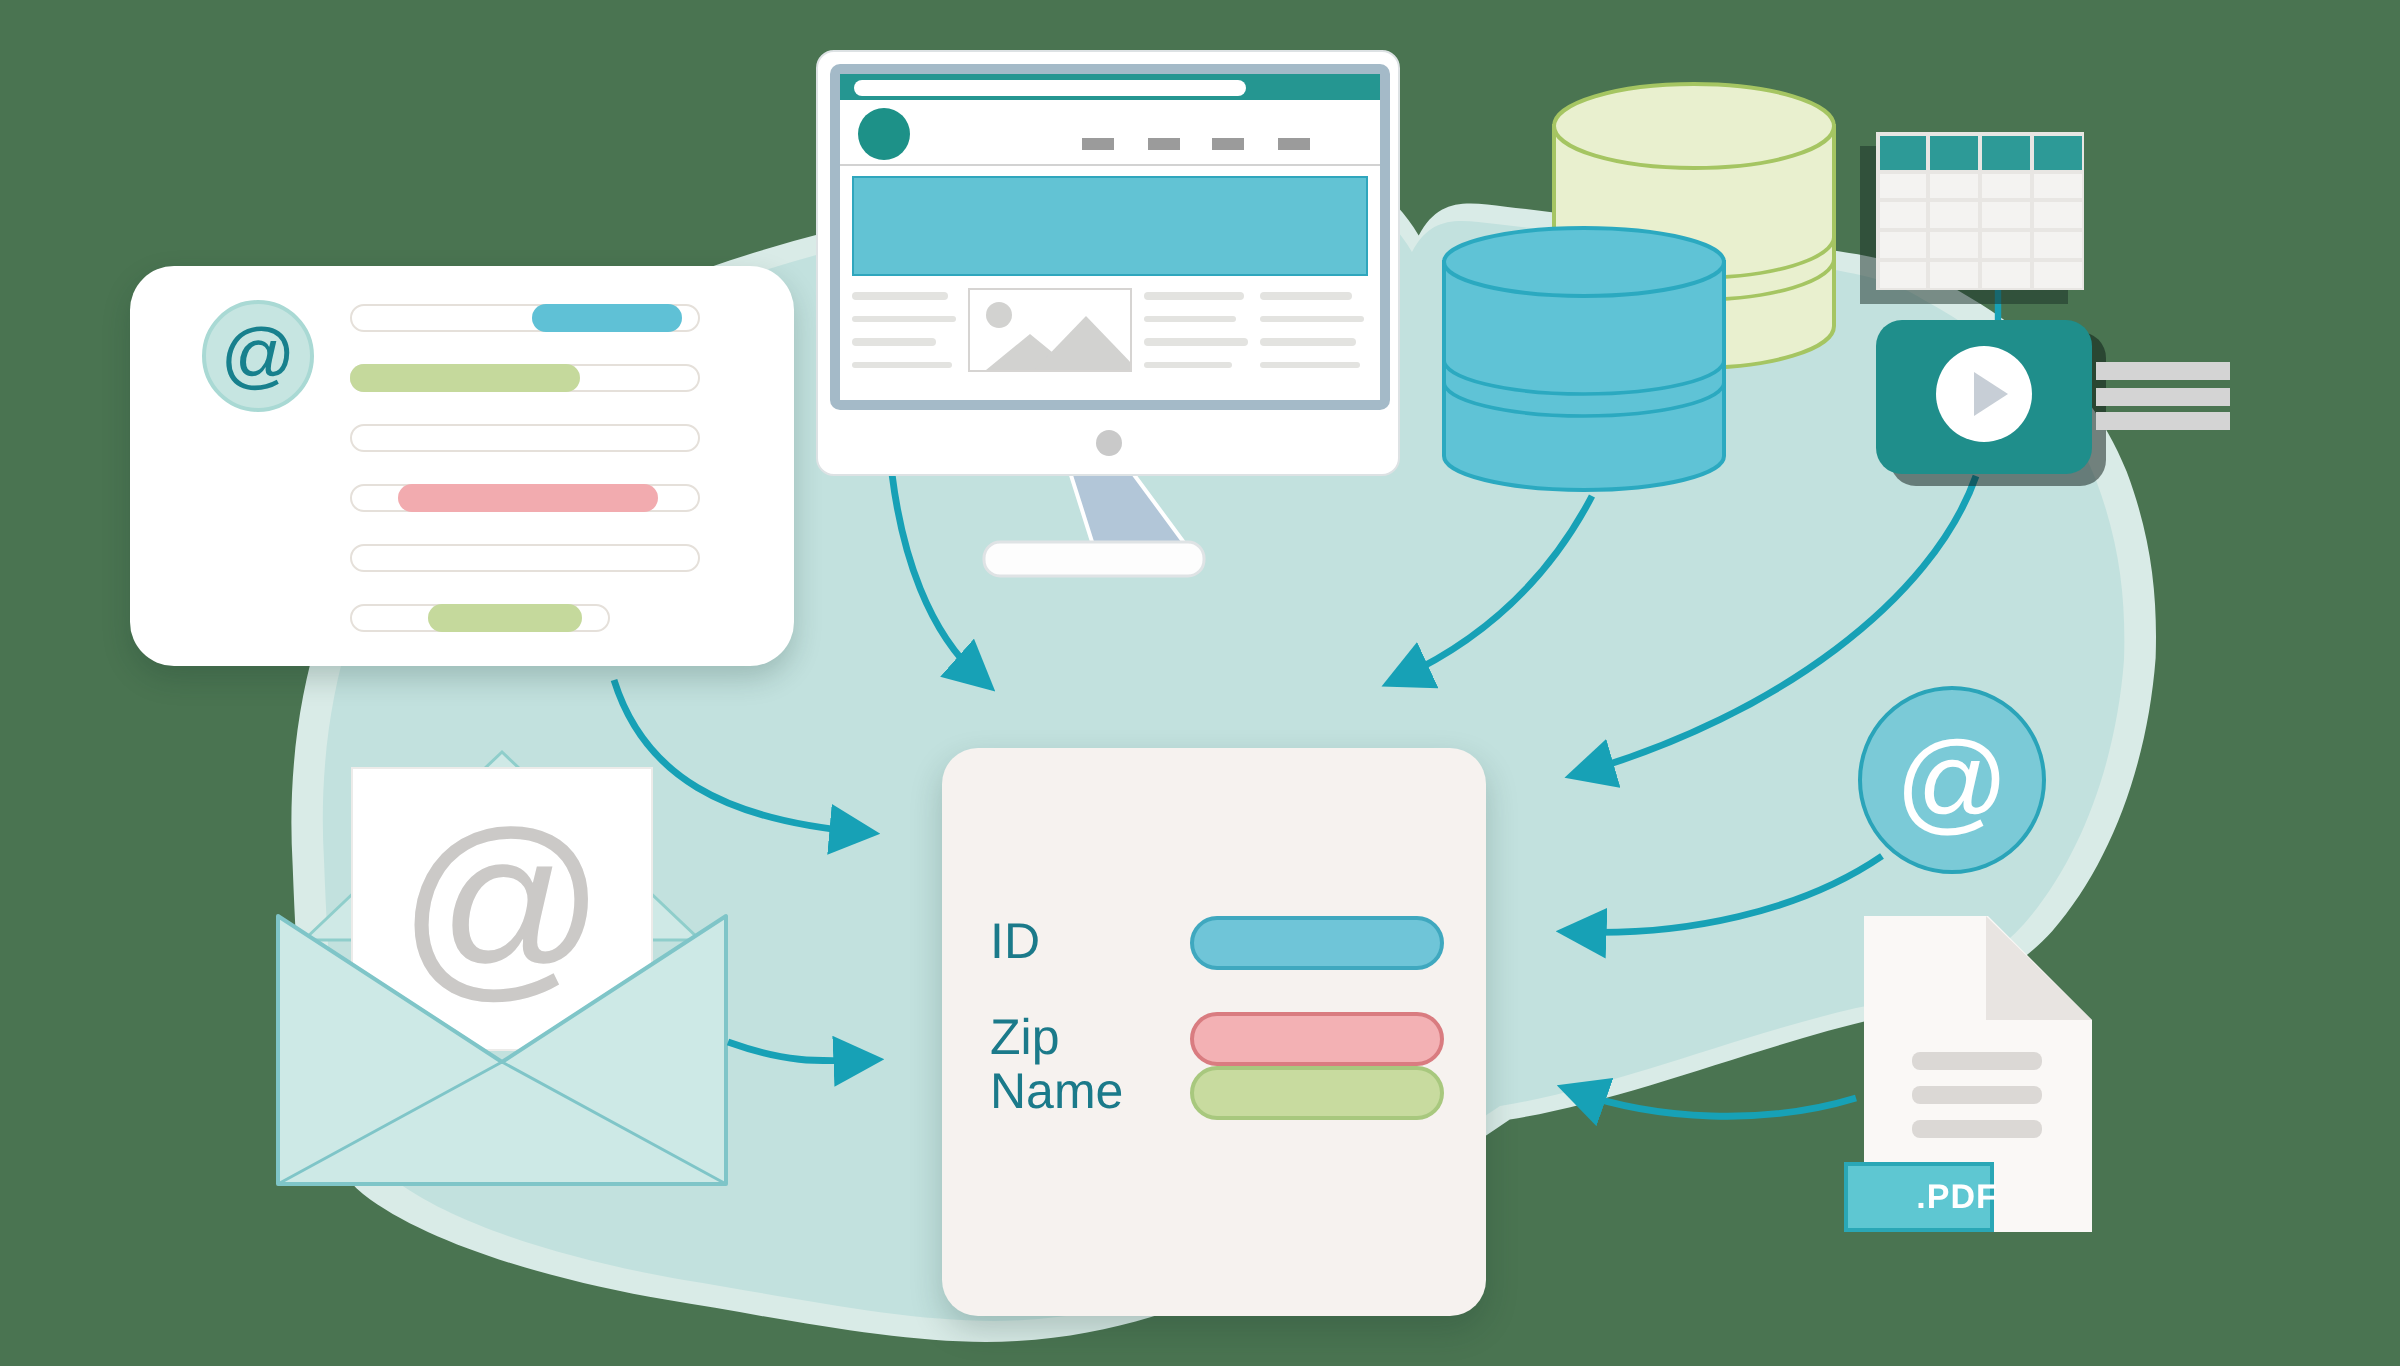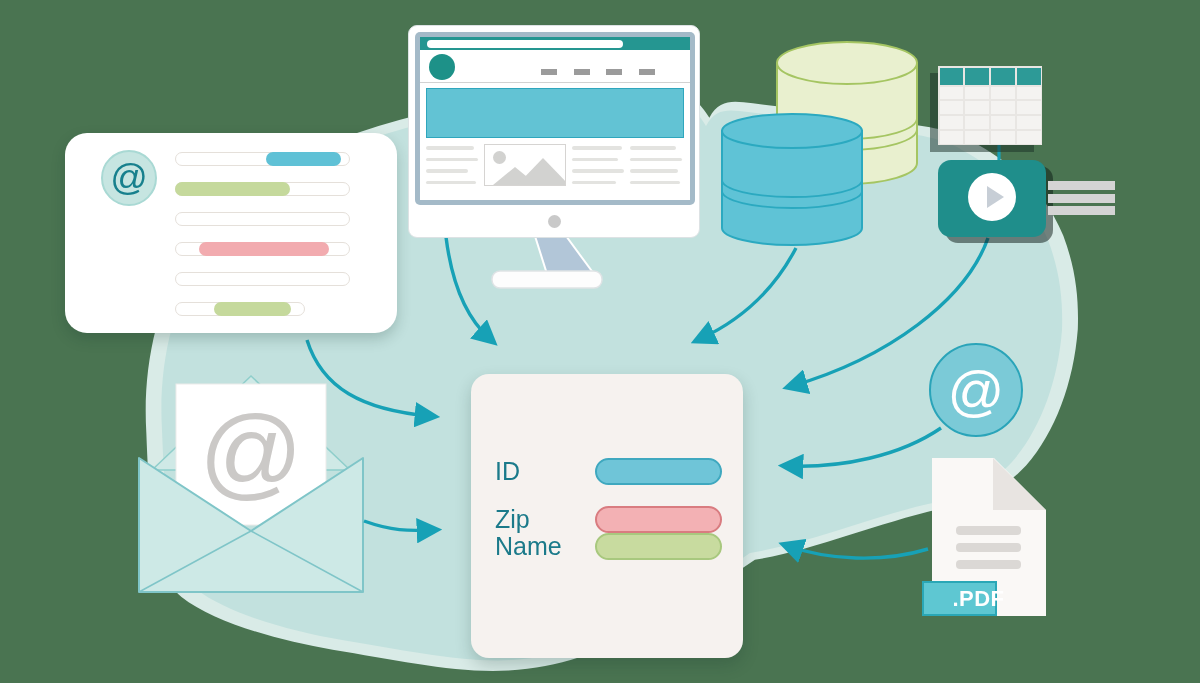--- a/index.html
+++ b/index.html
@@ -67,21 +67,21 @@
     border:2.5px solid #2aa4b9;color:#fff;font-size:56px;display:flex;align-items:center;justify-content:center;}
 
   
   .pdf-page{left:932px;top:458px;width:114px;height:158px;background:#faf8f6;
     -webkit-clip-path:polygon(0 0,62px 0,114px 52px,114px 158px,0 158px);
     clip-path:polygon(0 0,62px 0,114px 52px,114px 158px,0 158px);}
   .pdf-fold{position:absolute;left:61px;top:0;width:53px;height:52px;background:#e8e4e1;
     -webkit-clip-path:polygon(0 0,100% 100%,0 100%);clip-path:polygon(0 0,100% 100%,0 100%);}
   .pdf-line{position:absolute;left:24px;width:65px;height:9px;border-radius:4px;background:#dbd8d5;}
   .pdf-badge{left:922px;top:581px;width:75px;height:35px;background:#5ec7d2;border:2px solid #2aa7b6;
-    color:#fff;font-weight:bold;font-size:22px;letter-spacing:.5px;
+    color:#fff;font-weight:bold;font-size:17px;letter-spacing:.5px;
     display:flex;align-items:center;justify-content:center;padding-left:38px;}
 
   
   .central-card{left:471px;top:374px;width:272px;height:284px;background:#f6f2ef;border-radius:18px;
     box-shadow:0 7px 16px rgba(25,55,45,.22);}
   .fields{position:absolute;left:24px;top:84px;right:21px;}
   .field-row{display:flex;align-items:center;height:27px;gap:27px;}
   .field-row.r1{margin-bottom:21px;} .field-row.r2{margin-bottom:14px;}
   .field-label{flex:1;font-size:25px;color:#1b7a8a;}
   .field-pill{width:127px;height:27px;border-radius:14px;border:2px solid transparent;}

